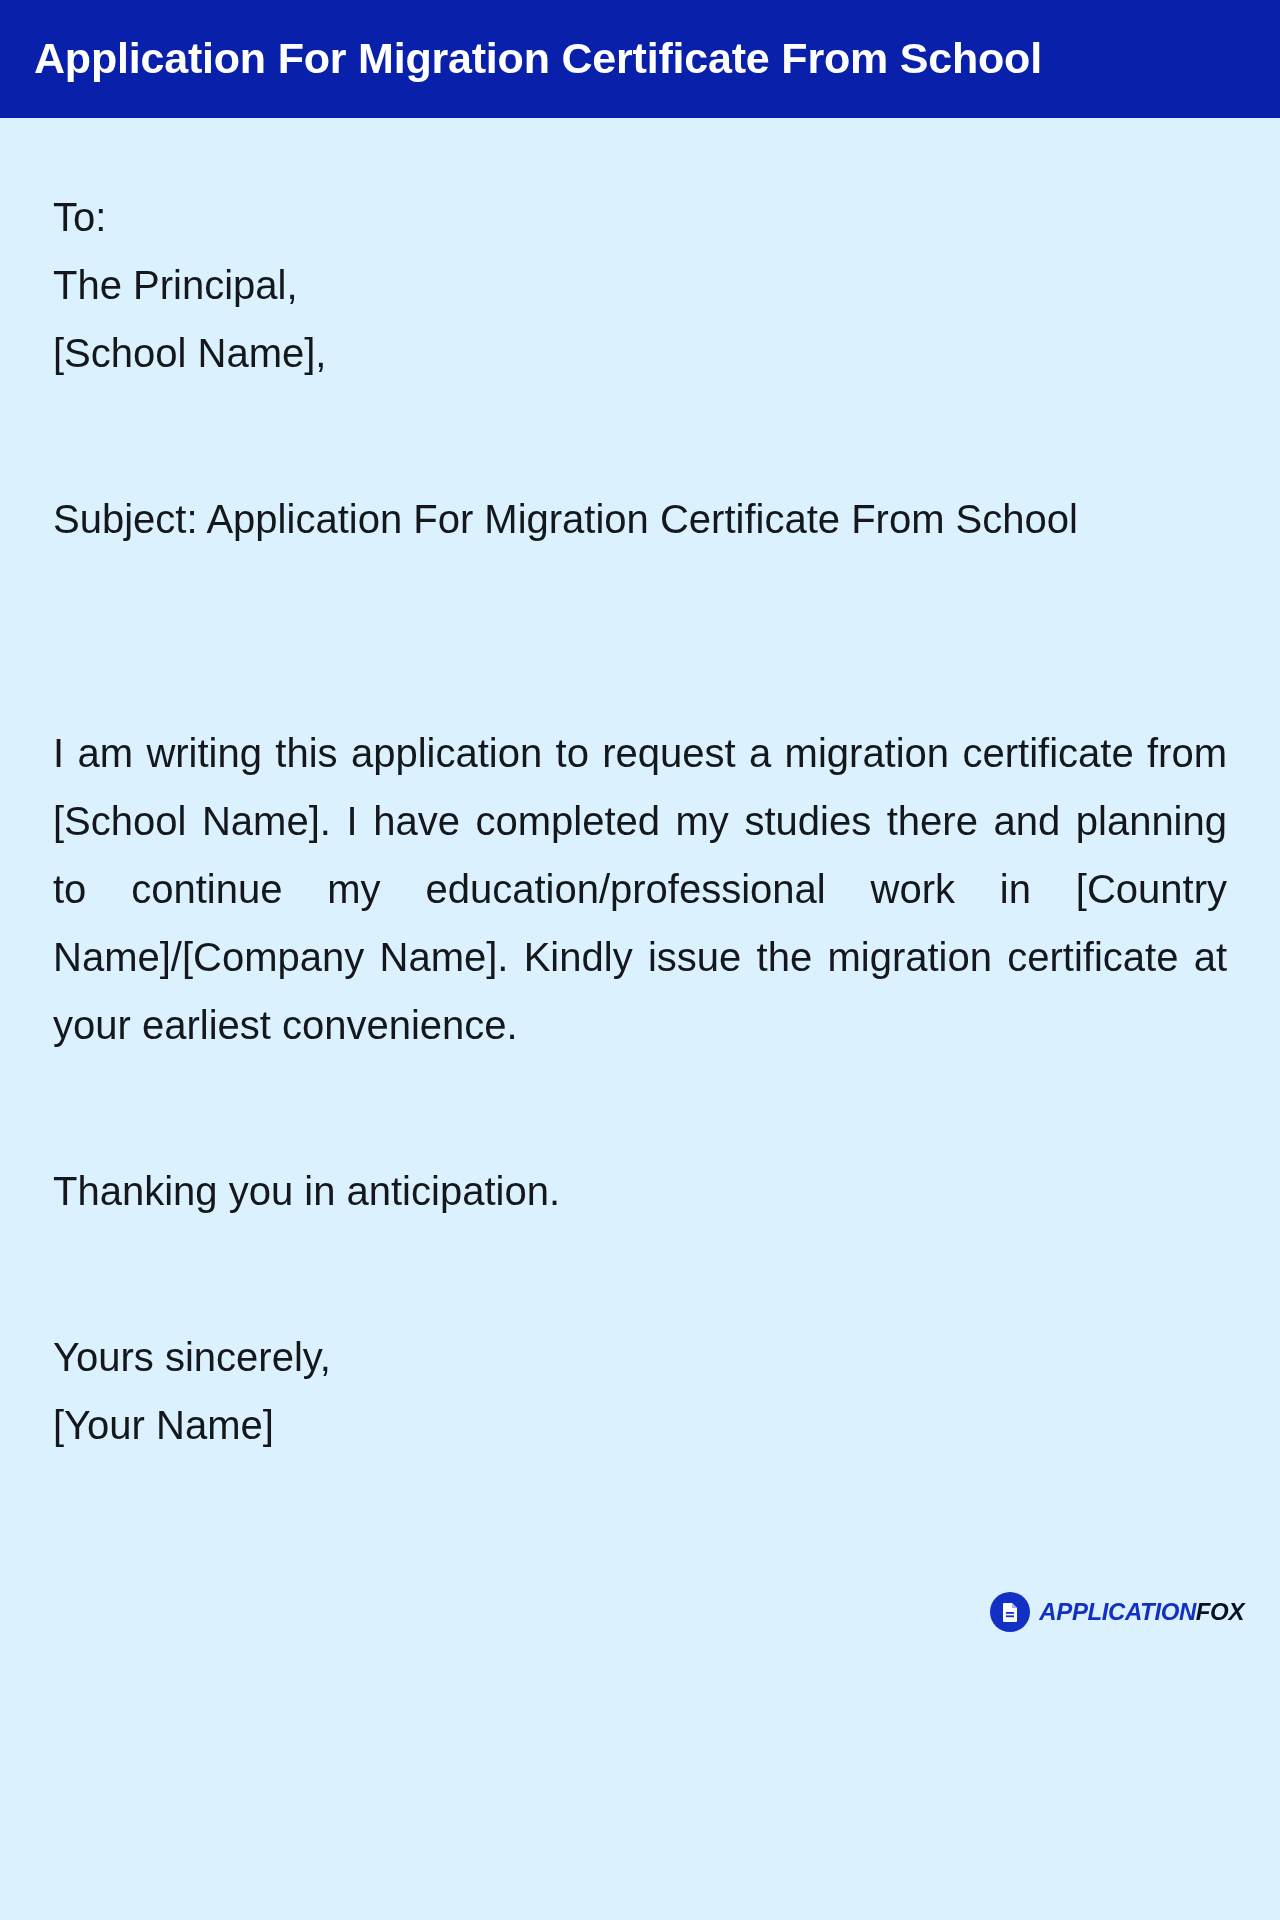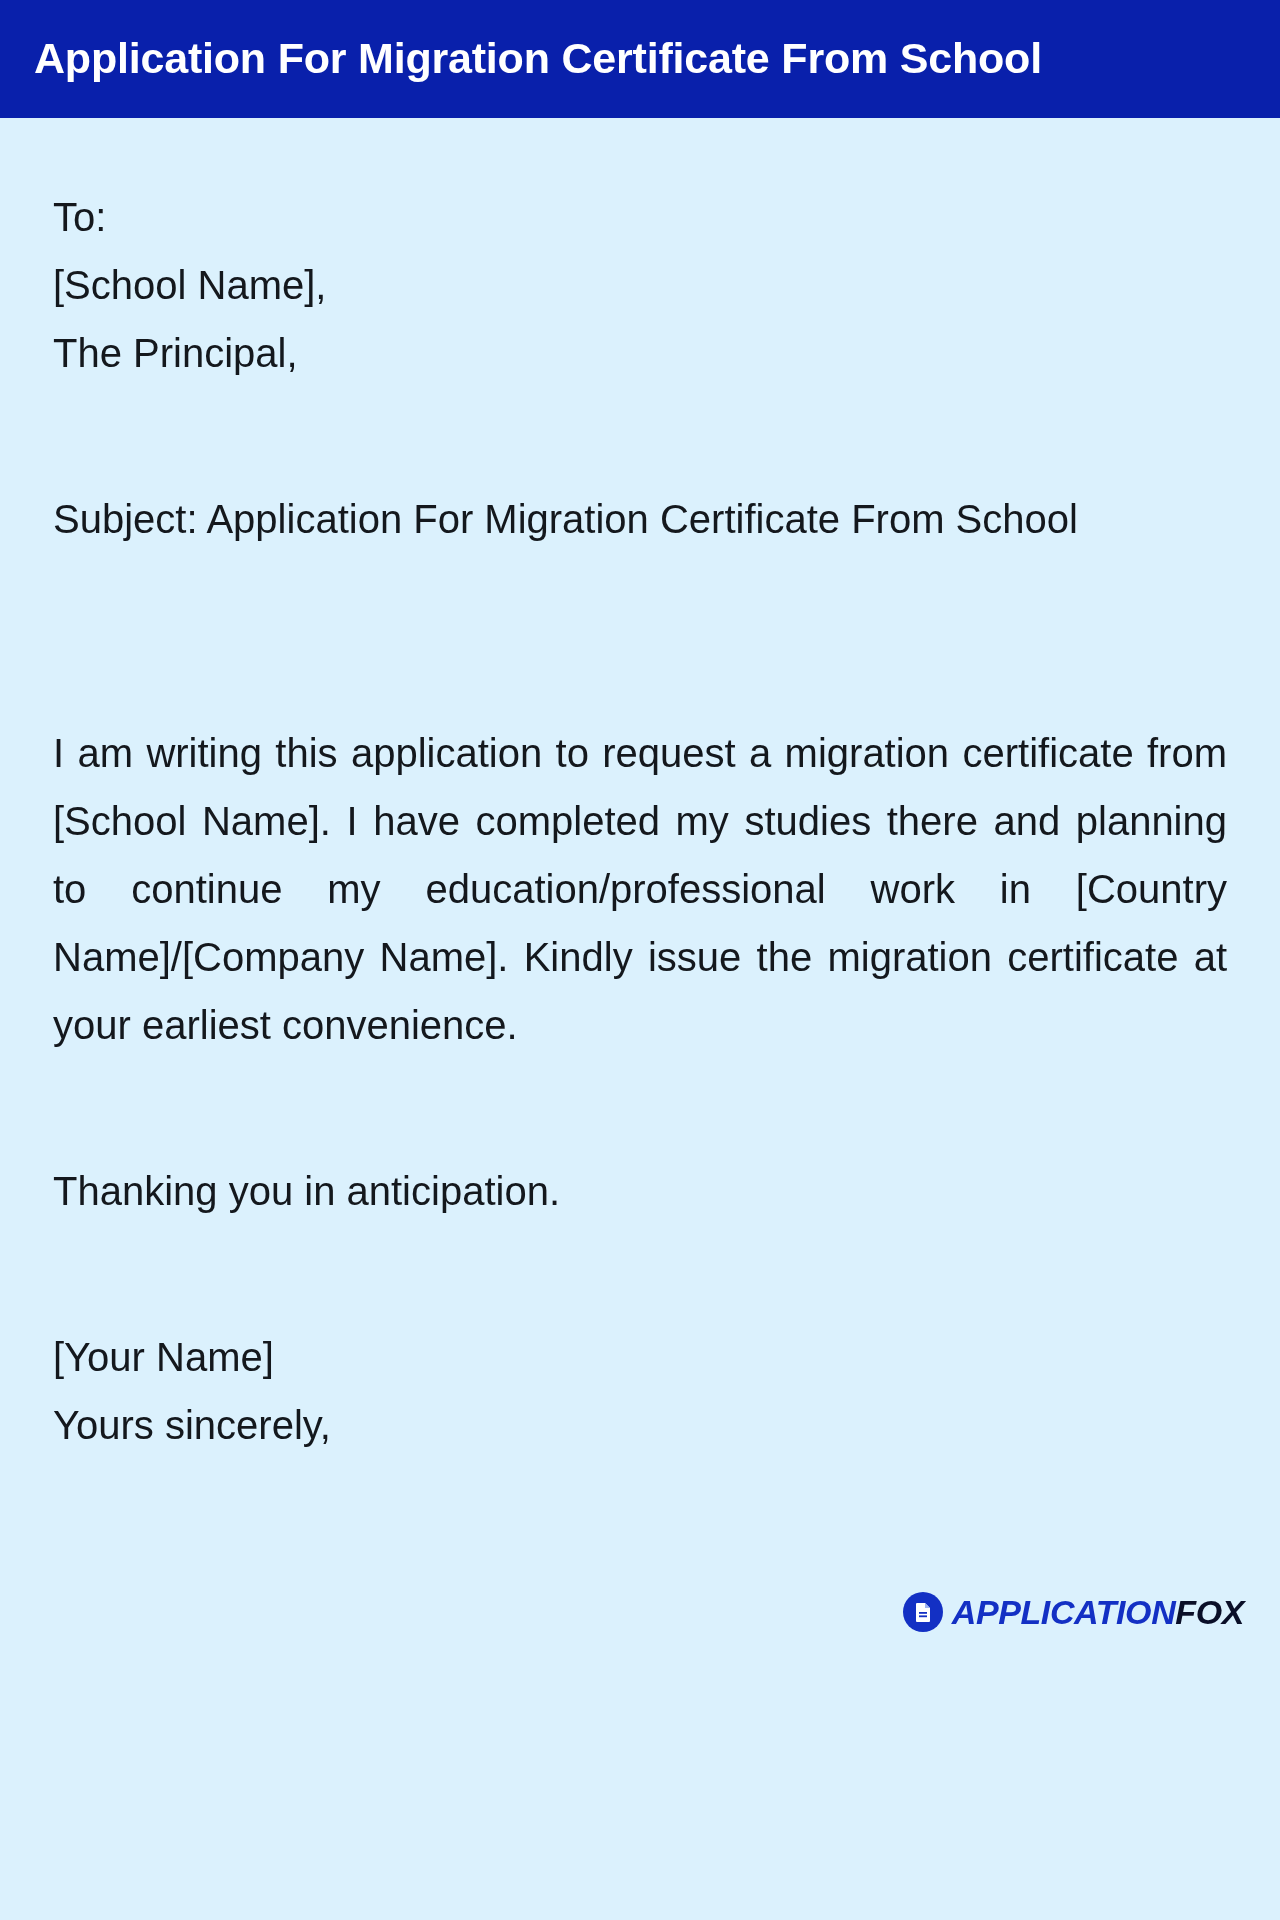--- a/index.html
+++ b/index.html
@@ -93,21 +93,21 @@
     border-radius: 50%;
     background: #1330c4;
     display: flex;
     align-items: center;
     justify-content: center;
     flex: 0 0 auto;
   }
   .logo-mark svg { display: block; }
   .logo-text {
     font-family: "Liberation Sans", sans-serif;
-    font-size: 34px;
+    font-size: 24px;
     font-weight: bold;
     font-style: italic;
     letter-spacing: -0.4px;
     line-height: 1;
     white-space: nowrap;
   }
   .logo-text .part-a { color: #1330c4; }
   .logo-text .part-b { color: #0a0f28; }
 </style>
 </head>
@@ -116,44 +116,44 @@
 <div class="page">
 
   <div class="header-bar">
     <div class="header-title">Application For Migration Certificate From School</div>
   </div>
 
   <div class="letter-body">
 
     <div class="block">
       <span class="addr-line">To:</span>
+      <span class="addr-line">The Principal,</span>
       <span class="addr-line">[School Name],</span>
-      <span class="addr-line">The Principal,</span>
     </div>
 
     <div class="spacer-line"></div>
 
     <p class="block justified">Subject: Application For Migration Certificate From School</p>
 
     <div class="spacer-line"></div>
 
 
     <div class="spacer-line"></div>
 
     <p class="block justified">I am writing this application to request a migration certificate from [School Name]. I have completed my studies there and planning to continue my education/professional work in [Country Name]/[Company Name]. Kindly issue the migration certificate at your earliest convenience.</p>
 
     <div class="spacer-line"></div>
 
     <p class="block">Thanking you in anticipation.</p>
 
     <div class="spacer-line"></div>
 
     <div class="block">
+      <span class="addr-line">Yours sincerely,</span>
       <span class="addr-line">[Your Name]</span>
-      <span class="addr-line">Yours sincerely,</span>
     </div>
 
     <div class="footer">
       <span class="logo-mark">
         <svg width="24" height="24" viewBox="0 0 24 24" aria-hidden="true">
           <path d="M6 3 h8 l5 5 v13 a1 1 0 0 1 -1 1 H6 a1 1 0 0 1 -1 -1 V4 a1 1 0 0 1 1 -1 z" fill="#ffffff"></path>
           <path d="M14 3 v5 h5 z" fill="#9fb4f2"></path>
           <rect x="8" y="12" width="8" height="1.8" fill="#1330c4"></rect>
           <rect x="8" y="15.4" width="8" height="1.8" fill="#1330c4"></rect>
         </svg>

